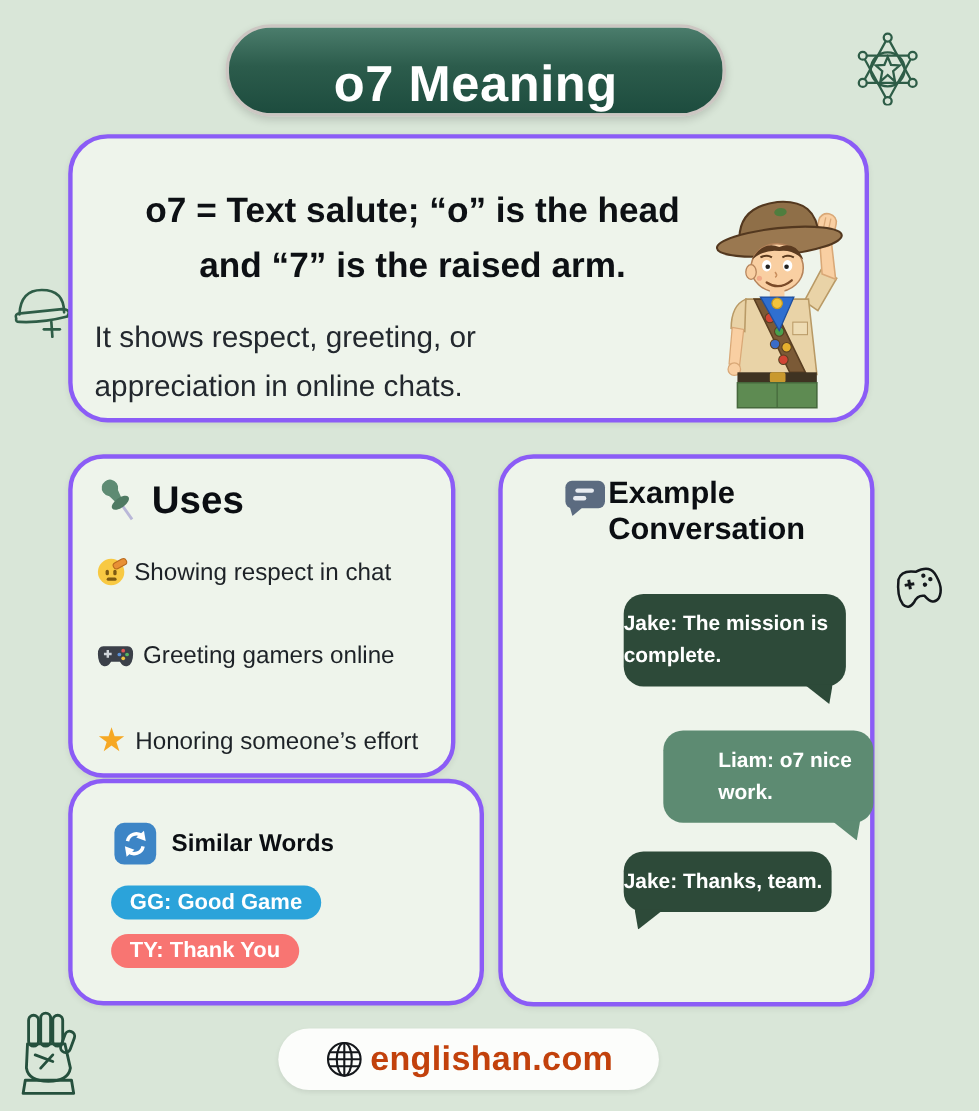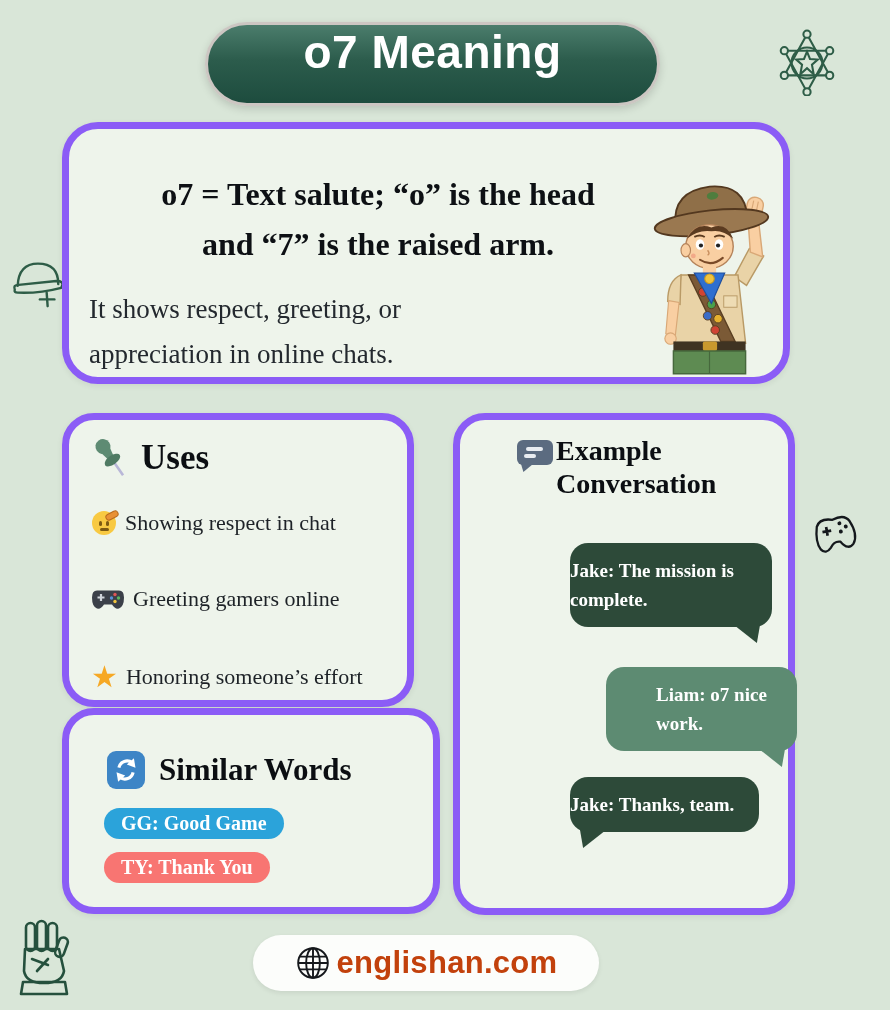--- a/index.html
+++ b/index.html
@@ -4,29 +4,29 @@
 <style>
   * { margin:0; padding:0; box-sizing:border-box; }
   body { font-family:"Liberation Sans", sans-serif; background:#d9e6d8; }
   .canvas { position:relative; width:890px; height:1010px; background:#d9e6d8; overflow:hidden; }
 
   
   .title-pill {
     position:absolute; left:205px; top:22px; width:455px; height:84px;
     border-radius:44px; border:3px solid #ccc6c2;
     background:linear-gradient(180deg,#4b7d6c 0%,#2c5c4c 45%,#1d4c3e 100%);
-    display:flex; align-items:flex-start; justify-content:center;
+    display:flex; align-items:flex-end; justify-content:center;
     box-shadow:0 3px 8px rgba(0,0,0,.15);
   }
   .title-pill span { color:#fff; font-size:46px; font-weight:bold; letter-spacing:.5px; }
 
   
   .card {
-    position:absolute; background:#eef4eb; border:7px solid #8b5cf6;
-    border-radius:36px; box-shadow:0 2px 6px rgba(0,0,0,.07);font-family:Liberation Serif, serif;
+    position:absolute; background:#eef4eb; border:4px solid #8b5cf6;
+    border-radius:36px; box-shadow:0 2px 6px rgba(0,0,0,.07);
   }
 
   
   .def-card { left:62px; top:122px; width:728px; height:262px; }
   .def-heading {
     position:absolute; left:14px; top:40px; width:590px; text-align:center;
     font-size:32px; font-weight:800; color:#0d1014; line-height:50px;
   }
   .def-desc {
     position:absolute; left:20px; top:158px; width:480px;
@@ -40,21 +40,21 @@
   .uses-header .title { font-size:35px; font-weight:800; color:#0b0e12; }
   .use-row { position:absolute; left:22px; display:flex; align-items:center; gap:8px;
              font-size:22px; color:#1d2227; }
   .use-row.r1 { top:90px; }
   .use-row.r2 { top:166px; }
   .use-row.r3 { top:242px; }
 
   
   .sim-card { left:62px; top:708px; width:378px; height:206px; border-radius:32px; }
   .sim-header { position:absolute; left:38px; top:36px; display:flex; align-items:center; gap:14px; }
-  .sim-header .title { font-size:31px; font-weight:800; color:#0b0e12; }
+  .sim-header .title { font-size:22px; font-weight:800; color:#0b0e12; }
   .word-pill {
     position:absolute; left:35px; height:31px; padding:0 17px; border-radius:16px;
     display:flex; align-items:center; color:#fff; font-size:20px; font-weight:bold;
   }
   .word-pill.p1 { top:93px;text-align:right; }
   .word-pill.p2 { top:137px; }
 
   
   .conv-card { left:453px; top:413px; width:342px; height:502px; border-radius:32px; }
   .conv-header { position:absolute; left:57px; top:14px; display:flex; gap:3px; }

